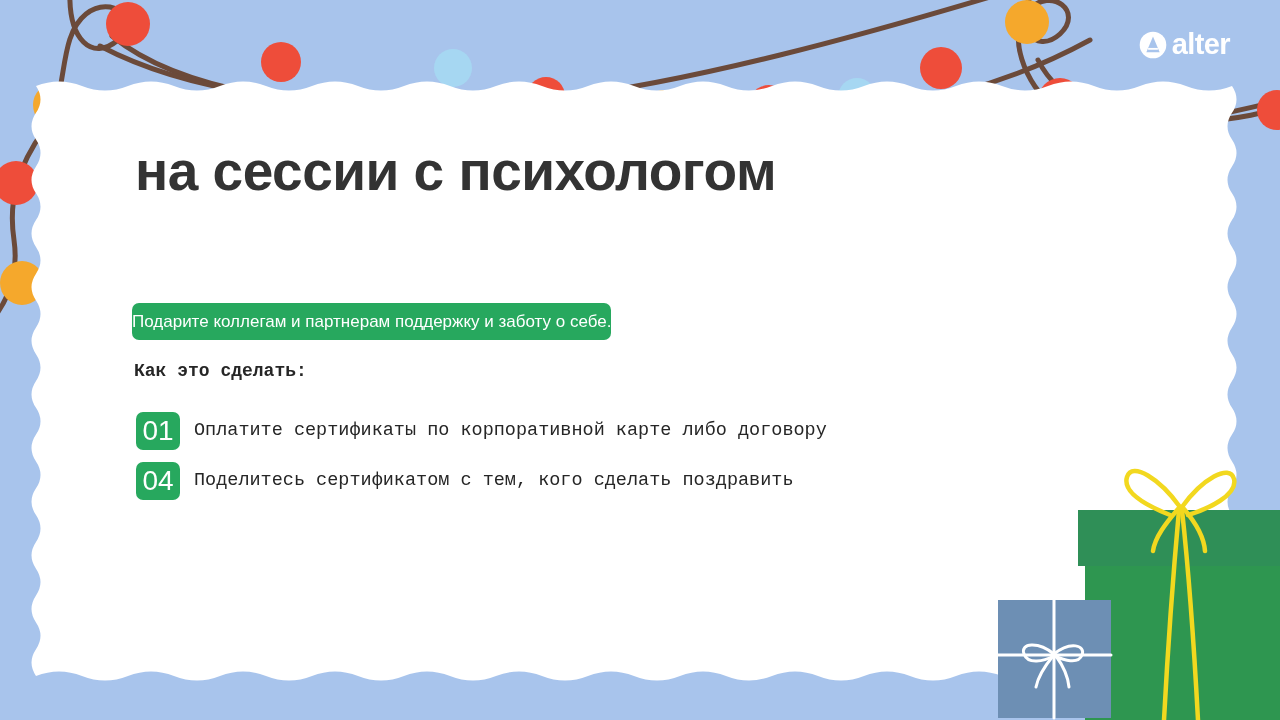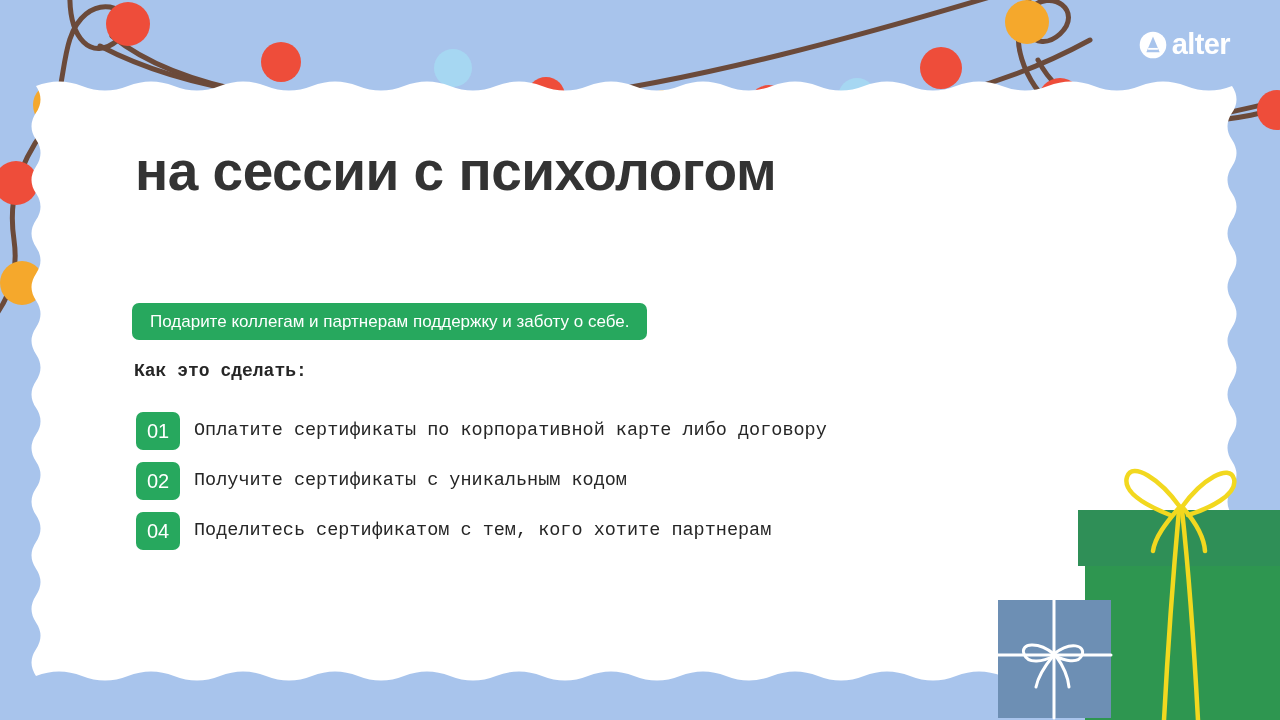--- a/index.html
+++ b/index.html
@@ -48,21 +48,21 @@
     letter-spacing:-0.5px;
   }
   .title .line2{ display:block; }
 
   .banner{
     position:absolute; left:132px; top:303px;
     height:37px;
     background:#27a85e;
     border-radius:7px;
     display:flex; align-items:center;
-    padding:0 18px;
+    padding:0 0;
   }
   .banner-text{
     color:#ffffff; font-size:17px; line-height:1;
     white-space:nowrap;
   }
 
   .howto{
     position:absolute; left:134px; top:361px;
     color:#262626;
     font-size:18px; font-weight:bold;font-family:Liberation Mono, monospace;
@@ -74,21 +74,21 @@
   }
   .step{
     display:flex; align-items:center;
     height:50px;
   }
   .step-badge{
     width:44px; height:38px;
     background:#27a85e;
     border-radius:7px;
     color:#ffffff;
-    font-size:20px;
+    font-size:28px;
     display:flex; align-items:center; justify-content:center;
     flex:0 0 auto;
   }
   .step-text{
     margin-left:14px;
     color:#262626;
     font-size:18.5px;
     line-height:1.2;
     white-space:nowrap;
     font-family:Liberation Mono, monospace;
@@ -195,24 +195,20 @@
     </div>
 
     <div class="howto">Как это сделать:</div>
 
     <div class="steps" id="steps">
         <div class="step">
           <span class="step-badge">01</span>
           <span class="step-text">Оплатите сертификаты по корпоративной карте либо договору</span>
         </div>
         <div class="step">
-          <span class="step-badge">02</span>
-          <span class="step-text">Получите сертификаты с уникальным кодом</span>
-        </div>
-        <div class="step">
           <span class="step-badge">04</span>
-          <span class="step-text">Поделитесь сертификатом с тем, кого хотите партнерам</span>
+          <span class="step-text">Поделитесь сертификатом с тем, кого сделать поздравить</span>
         </div>
       </div>
 
 
   </div>
 </div>
 
 </body></html>

